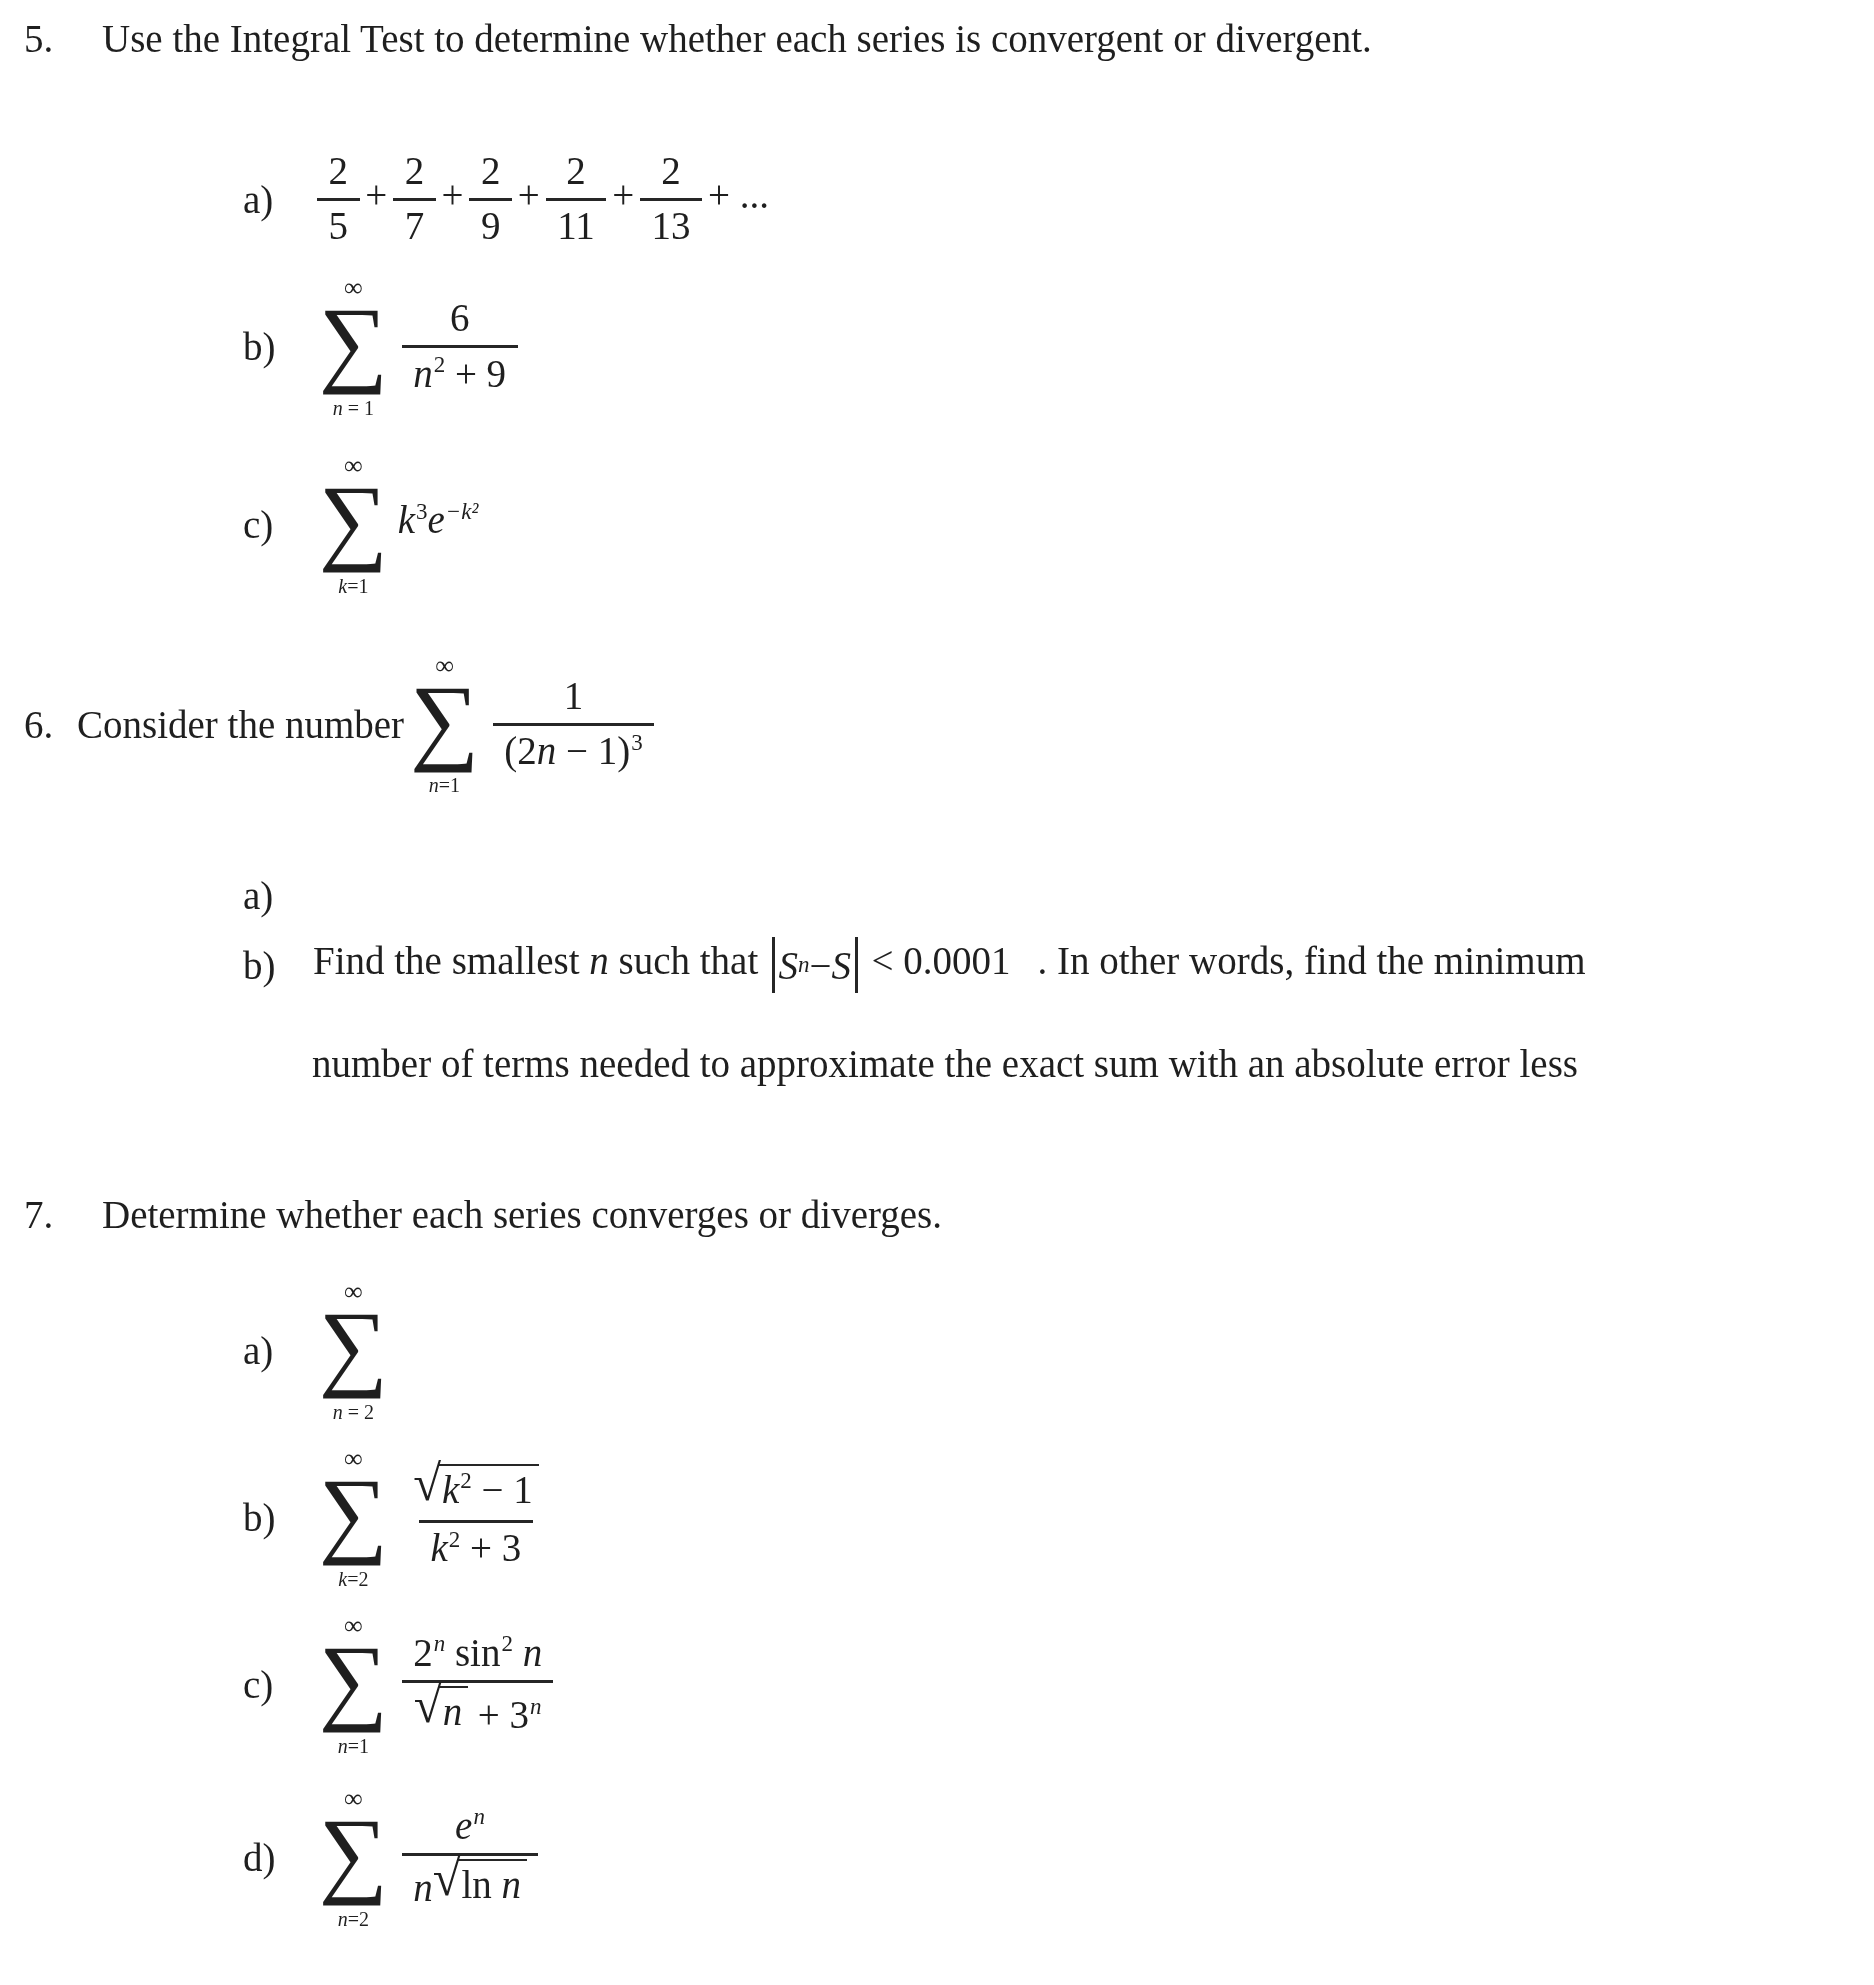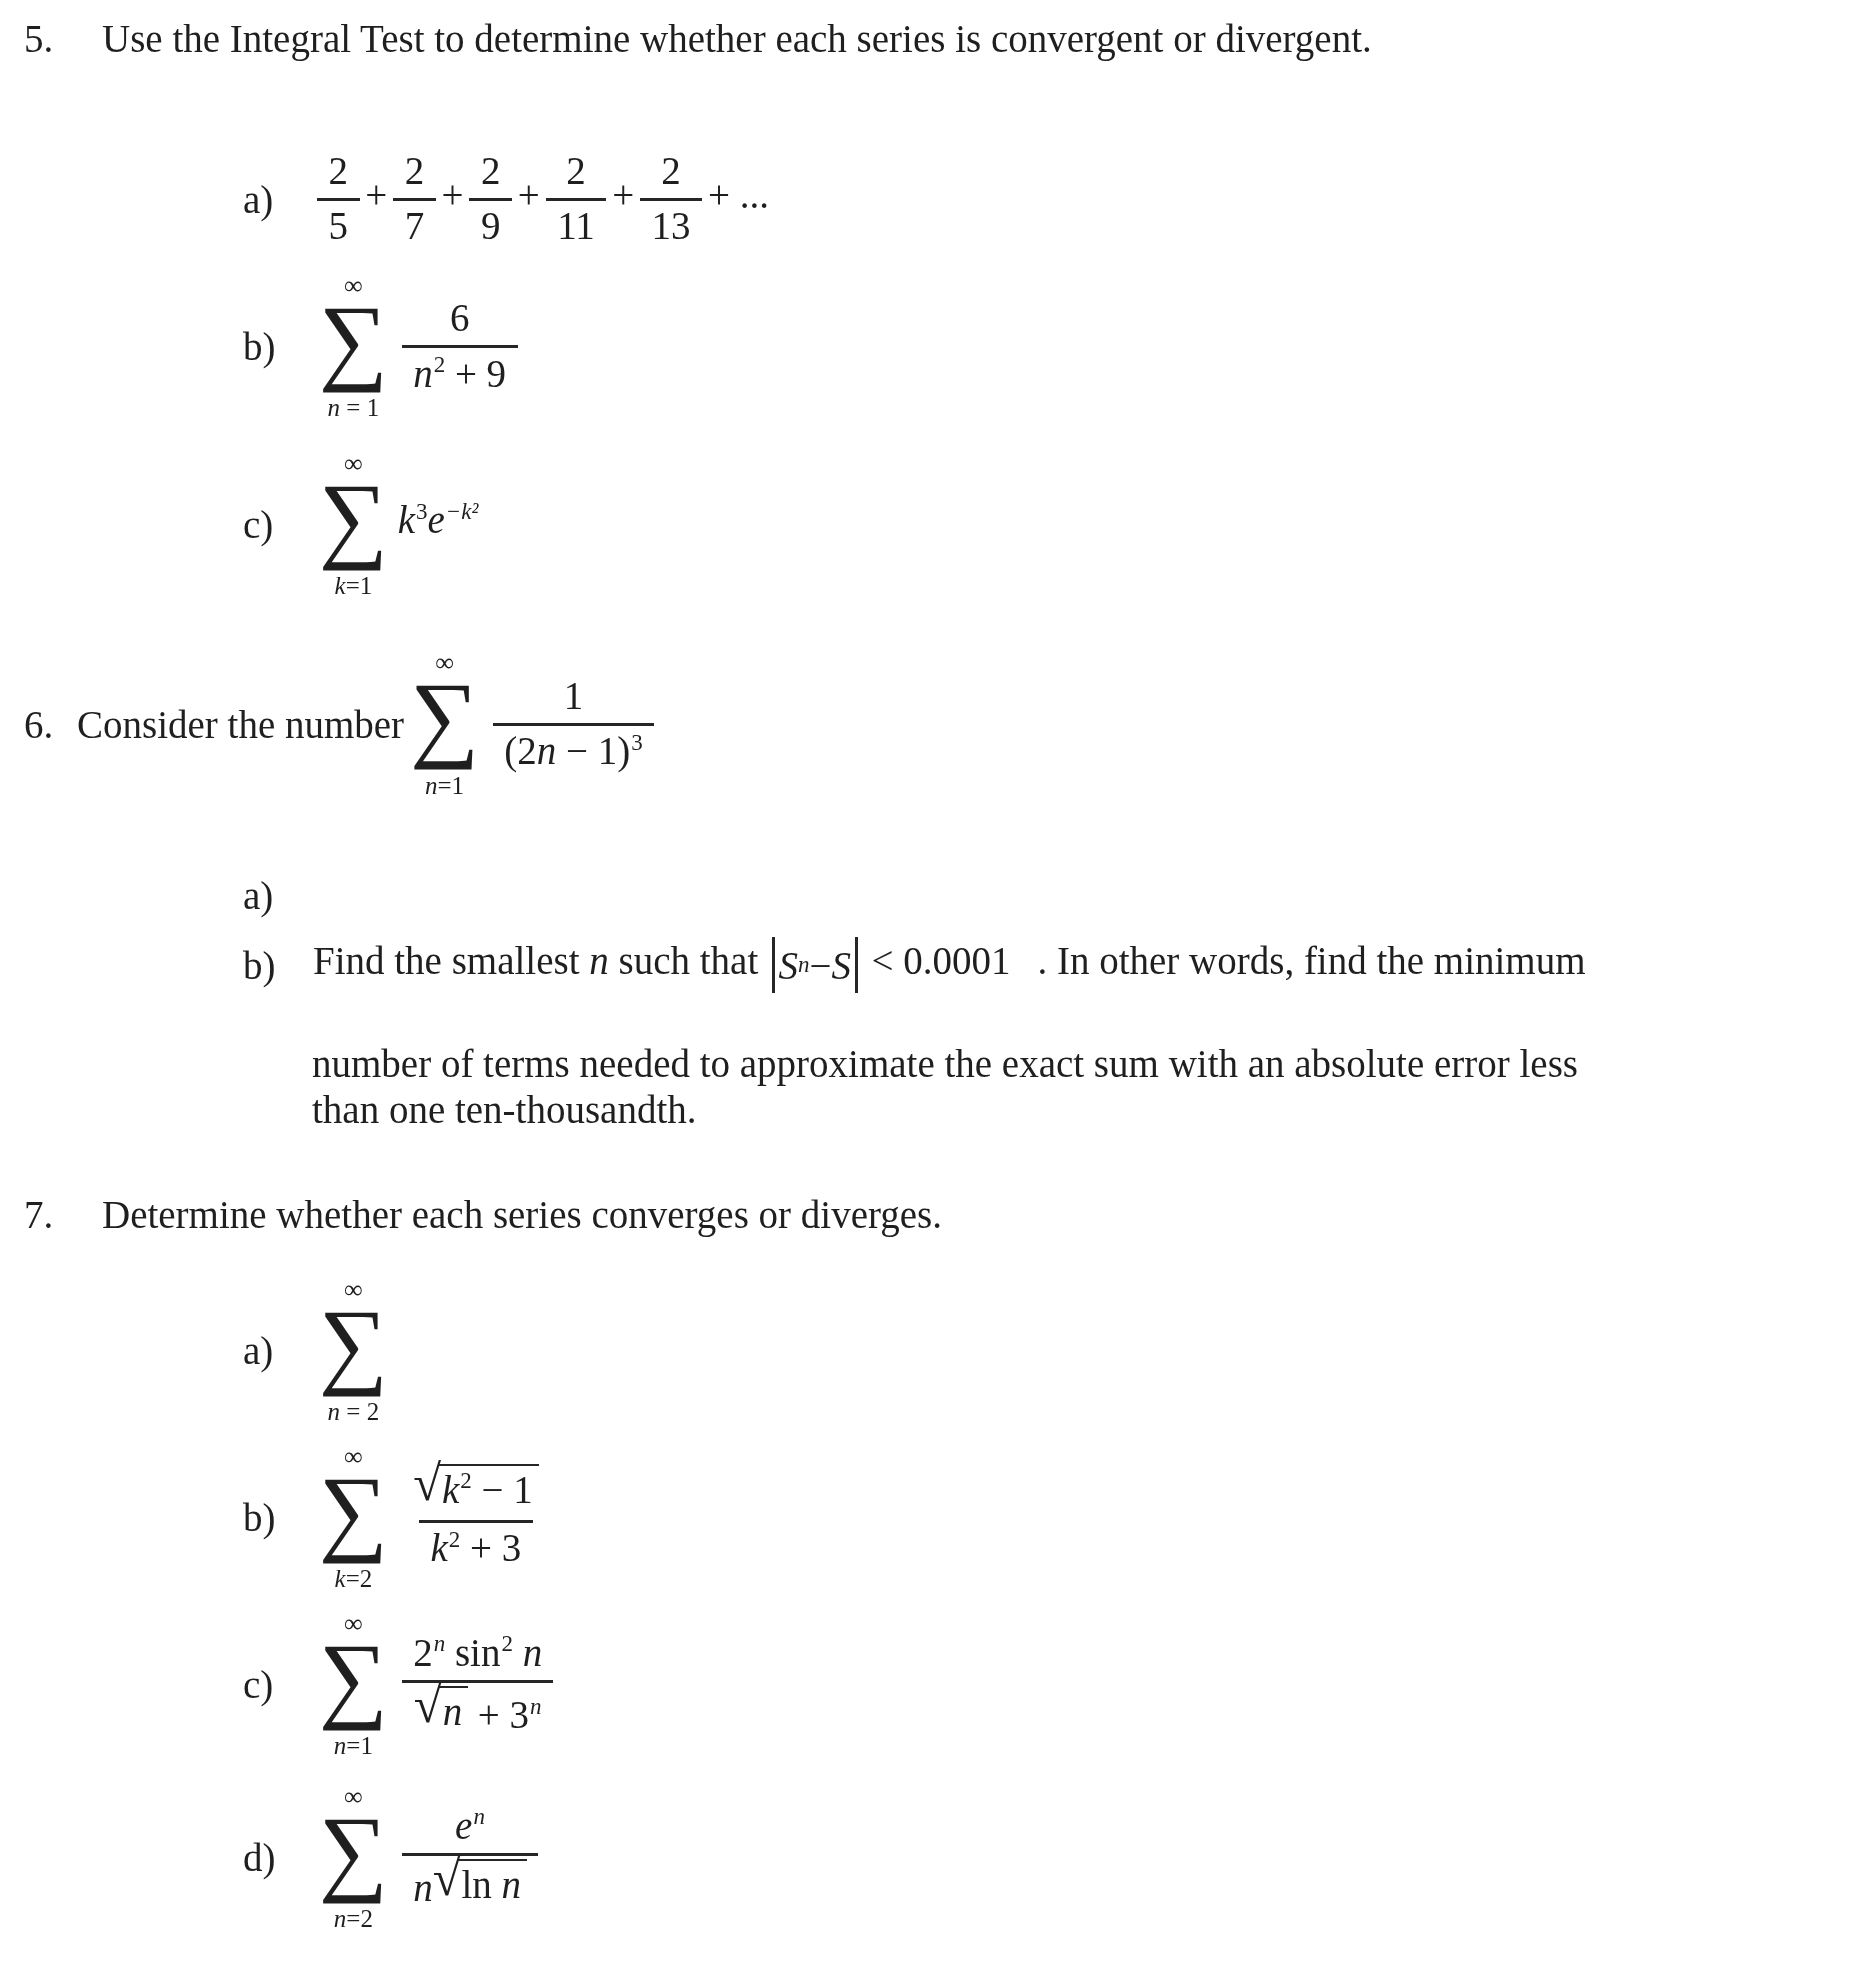--- a/index.html
+++ b/index.html
@@ -38,21 +38,21 @@
   .bigsum {
     display: inline-flex;
     flex-direction: column;
     align-items: center;
     vertical-align: middle;
     line-height: 1;
     margin: 0 9.7px 0 5.8px;
   }
   .sum-top { font-size: 26px; line-height: 1; margin-bottom: 0px; }
   .sum-sym { font-size: 97px; line-height: 0.85; }
-  .sum-bot { font-size: 25px; line-height: 1; margin-top: 14px; white-space: nowrap; }
+  .sum-bot { font-size: 20px; line-height: 1; margin-top: 14px; white-space: nowrap; }
   
   .frac {
     display: inline-flex;
     flex-direction: column;
     align-items: center;
     vertical-align: middle;
     text-align: center;
     margin: 0 3.9px;
     line-height: 1.15;
   }
@@ -177,23 +177,20 @@
           <span class="sub v">n</span>
           <span> − </span>
           <span class="v">S</span>
           <span class="abs-bar"></span>
         </span><span>&lt; 0.0001</span><span class="seg3gap">. In other words, find the minimum</span>
     </span>
   </div>
   <div class="row" style="left:312px; top:1017px; height:52px;margin-top:20px;">
     <span>number of terms needed to approximate the exact sum with an absolute error less</span>
   </div>
-  <div class="row" style="left:312px; top:1083px; height:52px;">
-    <span>than one ten-thousandth.</span>
-  </div>
 
   <div class="row" style="left:24px; top:1192px;">
     <span class="pnum">7.</span>
     <span class="ptext">Determine whether each series converges or diverges.</span>
   </div>
 
   <div class="row" style="left:243px; top:1269px; height:163px;">
     <span class="plabel">a)</span>
     <span class="mathline">
       <span class="bigsum">

